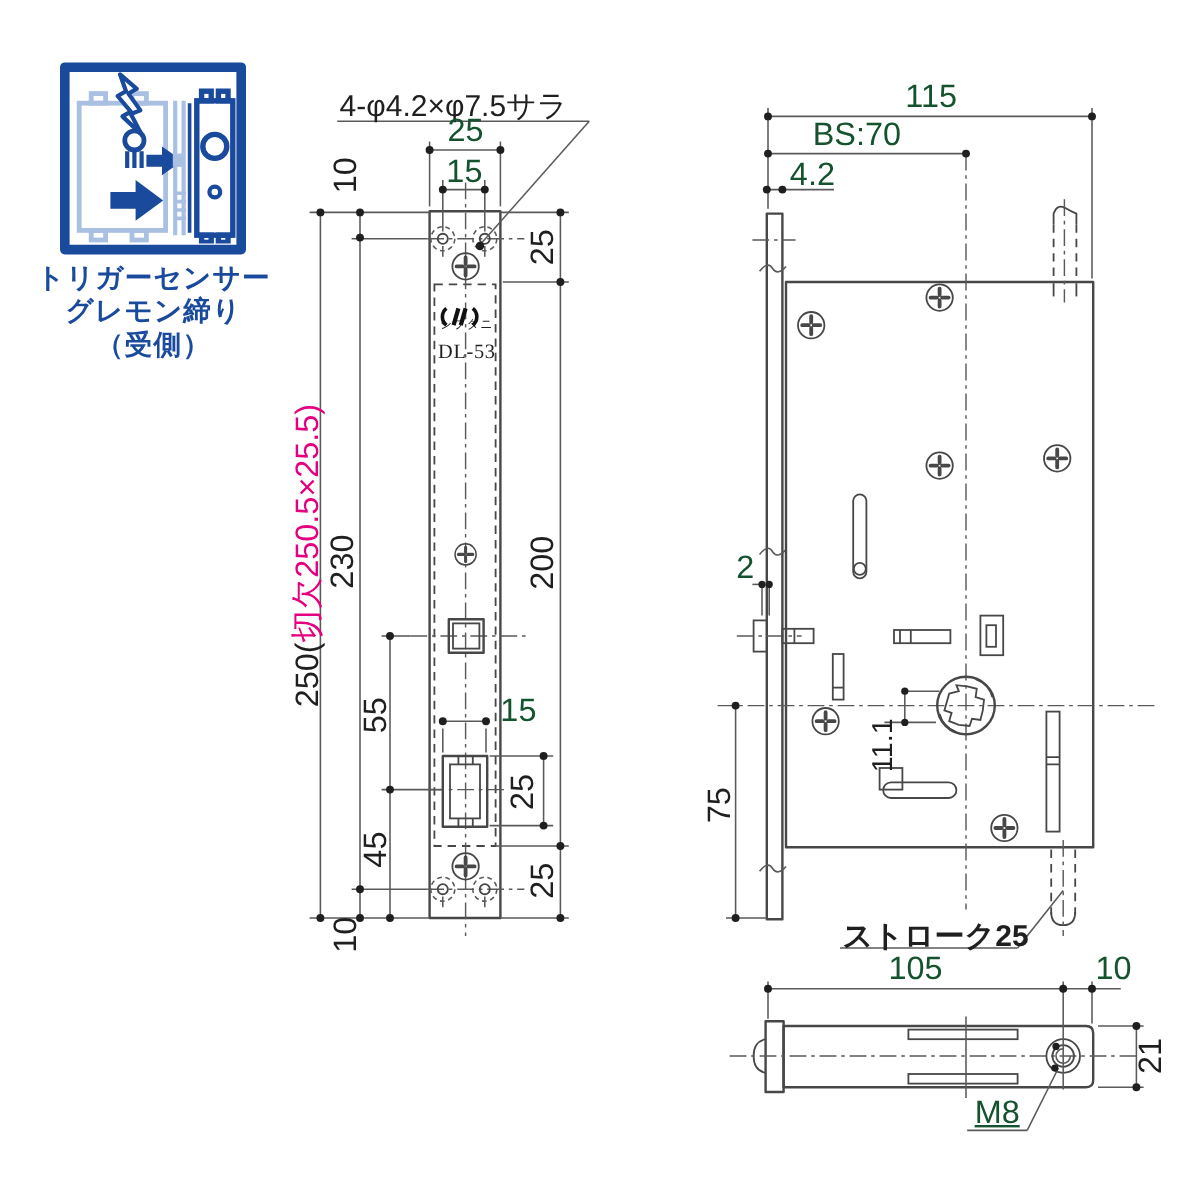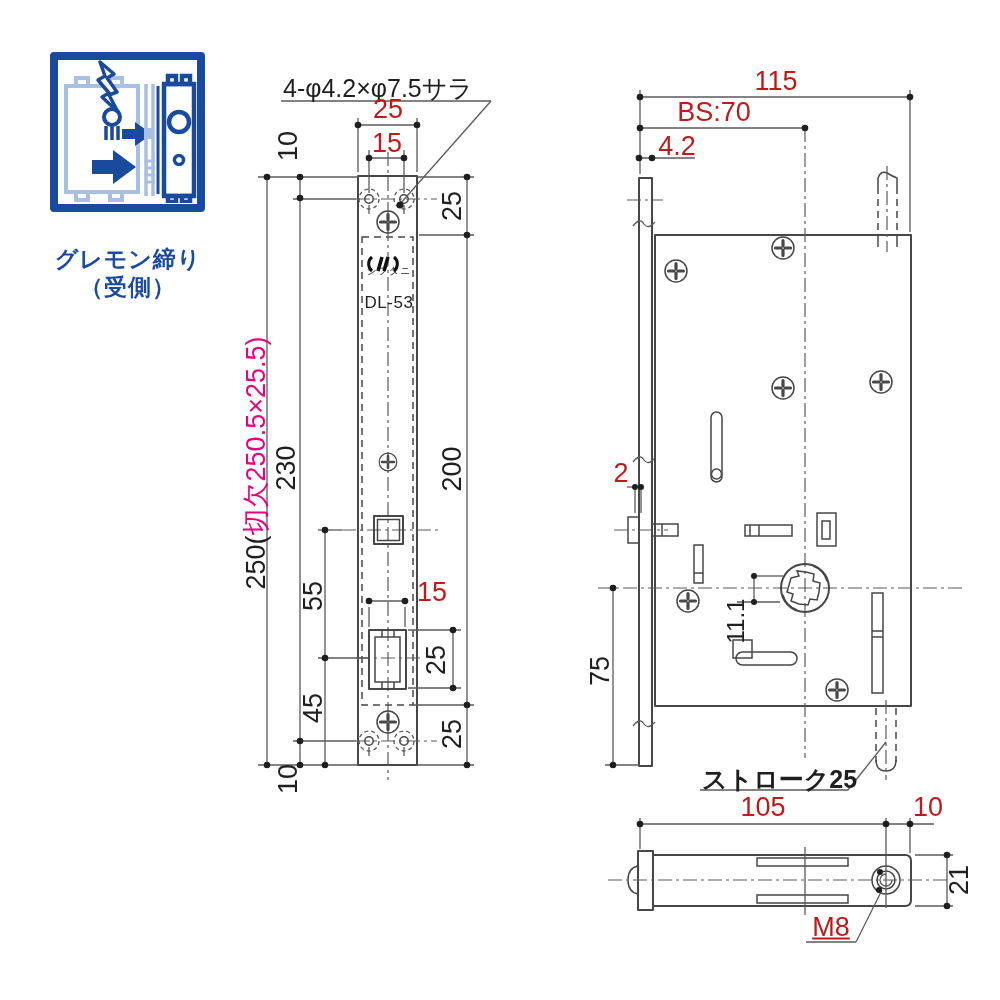--- a/index.html
+++ b/index.html
@@ -5,35 +5,35 @@
   html,body{margin:0;padding:0;background:#fff;}
   #canvas{position:relative;width:1000px;height:1000px;background:#fff;overflow:hidden;
           font-family:"Liberation Sans","DejaVu Sans",sans-serif;color:#1f1f1f;}
   svg{position:absolute;left:0;top:0;}
   .o  {stroke:#474747;stroke-width:2;fill:none;stroke-linecap:round;stroke-linejoin:round;}
   .o15{stroke:#474747;stroke-width:1.5;fill:none;}
   .t  {stroke:#5a5a5a;stroke-width:1.3;fill:none;}
   .d  {stroke:#474747;stroke-width:1.5;fill:none;stroke-dasharray:7 5;}
   .c  {stroke:#5a5a5a;stroke-width:1.2;fill:none;stroke-dasharray:14 4 3 4;}
   .dot{fill:#1f1f1f;stroke:none;}
-  .dim{position:absolute;transform:translate(-50%,-50%);font-size:27px;white-space:nowrap;color:#b91c1c;}
+  .dim{position:absolute;transform:translate(-50%,-50%);font-size:27px;white-space:nowrap;color:#14532d;}
   .rot{position:absolute;transform:translate(-50%,-50%) rotate(-90deg);font-size:27px;white-space:nowrap;color:#1f1f1f;}
   .pink{color:#e4007f;}
   .callout{position:absolute;left:283px;top:72px;font-size:25px;white-space:nowrap;}
   .note{position:absolute;font-size:25px;white-space:nowrap;}
   
   #legend-box{position:absolute;left:50px;top:52px;width:139px;height:144px;
               border:8px solid #1a4a9c;border-radius:4px;background:#fff;}
   .legend-line{position:absolute;left:18px;width:220px;text-align:center;
                font-size:23px;font-weight:bold;color:#1a4a9c;letter-spacing:1px;}
   
   #brand{position:absolute;left:363px;top:255px;width:52px;text-align:center;line-height:1;}
   #brand .mark{display:block;margin:0 auto;}
   #brand .bname{display:block;font-size:10px;font-weight:normal;letter-spacing:1px;margin-top:11px;}
-  #brand .model{display:block;font-size:17px;letter-spacing:0.5px;margin-top:18px;font-family:Liberation Sans, sans-serif;}
+  #brand .model{display:block;font-size:17px;letter-spacing:0.5px;margin-top:8px;font-family:Liberation Serif, serif;}
 </style>
 </head>
 <body>
 
 <div id="canvas">
 
   <svg width="1000" height="1000" viewBox="0 0 1000 1000">
     <defs>
       <g id="screw">
         <circle r="11" class="o15"></circle>
@@ -272,20 +272,21 @@
       <circle cx="121" cy="100" r="4.5" stroke="#1a4a9c" stroke-width="3.5" fill="none"></circle>
       <circle cx="54" cy="57" r="8" stroke="#1a4a9c" stroke-width="4" fill="none"></circle>
       <path stroke="#1a4a9c" stroke-width="3.5" fill="none" d="M48,66 V80 M54,66 V80 M60,66 V80"></path>
       <path fill="#1a4a9c" d="M64,69 h13 v-7 l17,12 -17,12 v-7 h-13 z"></path>
       <path fill="#1a4a9c" d="M34,100 h21 v-10 l23,17 -23,17 v-10 h-21 z"></path>
       <rect x="86" y="68" width="10" height="11" fill="#a9c0e2"></rect>
       <path stroke="#a9c0e2" stroke-width="3" fill="none" d="M87,101 h10 M87,108 h10 M87,115 h10 M87,122 h10"></path>
       <path fill="#fff" stroke="#1a4a9c" stroke-width="3.5" stroke-linejoin="round" d="M42,2 L56,14 L49,18 L59,32 L51,35 L60,52 L44,37 L51,33 L40,20 L47,16 Z"></path>
     </svg>
   </div>
+  <div class="legend-line" style="top:216px;">トリガーセンサー</div>
   <div class="legend-line" style="top:244px;">グレモン締り</div>
   <div class="legend-line" style="top:272px;">（受側）</div>
 
   <div id="brand">
     <svg class="mark" width="40" height="18" viewBox="0 0 40 18">
       <path d="M9,2 A9,9 0 0 0 9,16" stroke="#111" stroke-width="3" fill="none"></path>
       <path d="M15,16 L19,2 M21,16 L25,2" stroke="#111" stroke-width="3.5" fill="none"></path>
       <path d="M31,2 A9,9 0 0 1 31,16" stroke="#111" stroke-width="3" fill="none"></path>
     </svg>
     <span class="bname">シブタニ</span>

